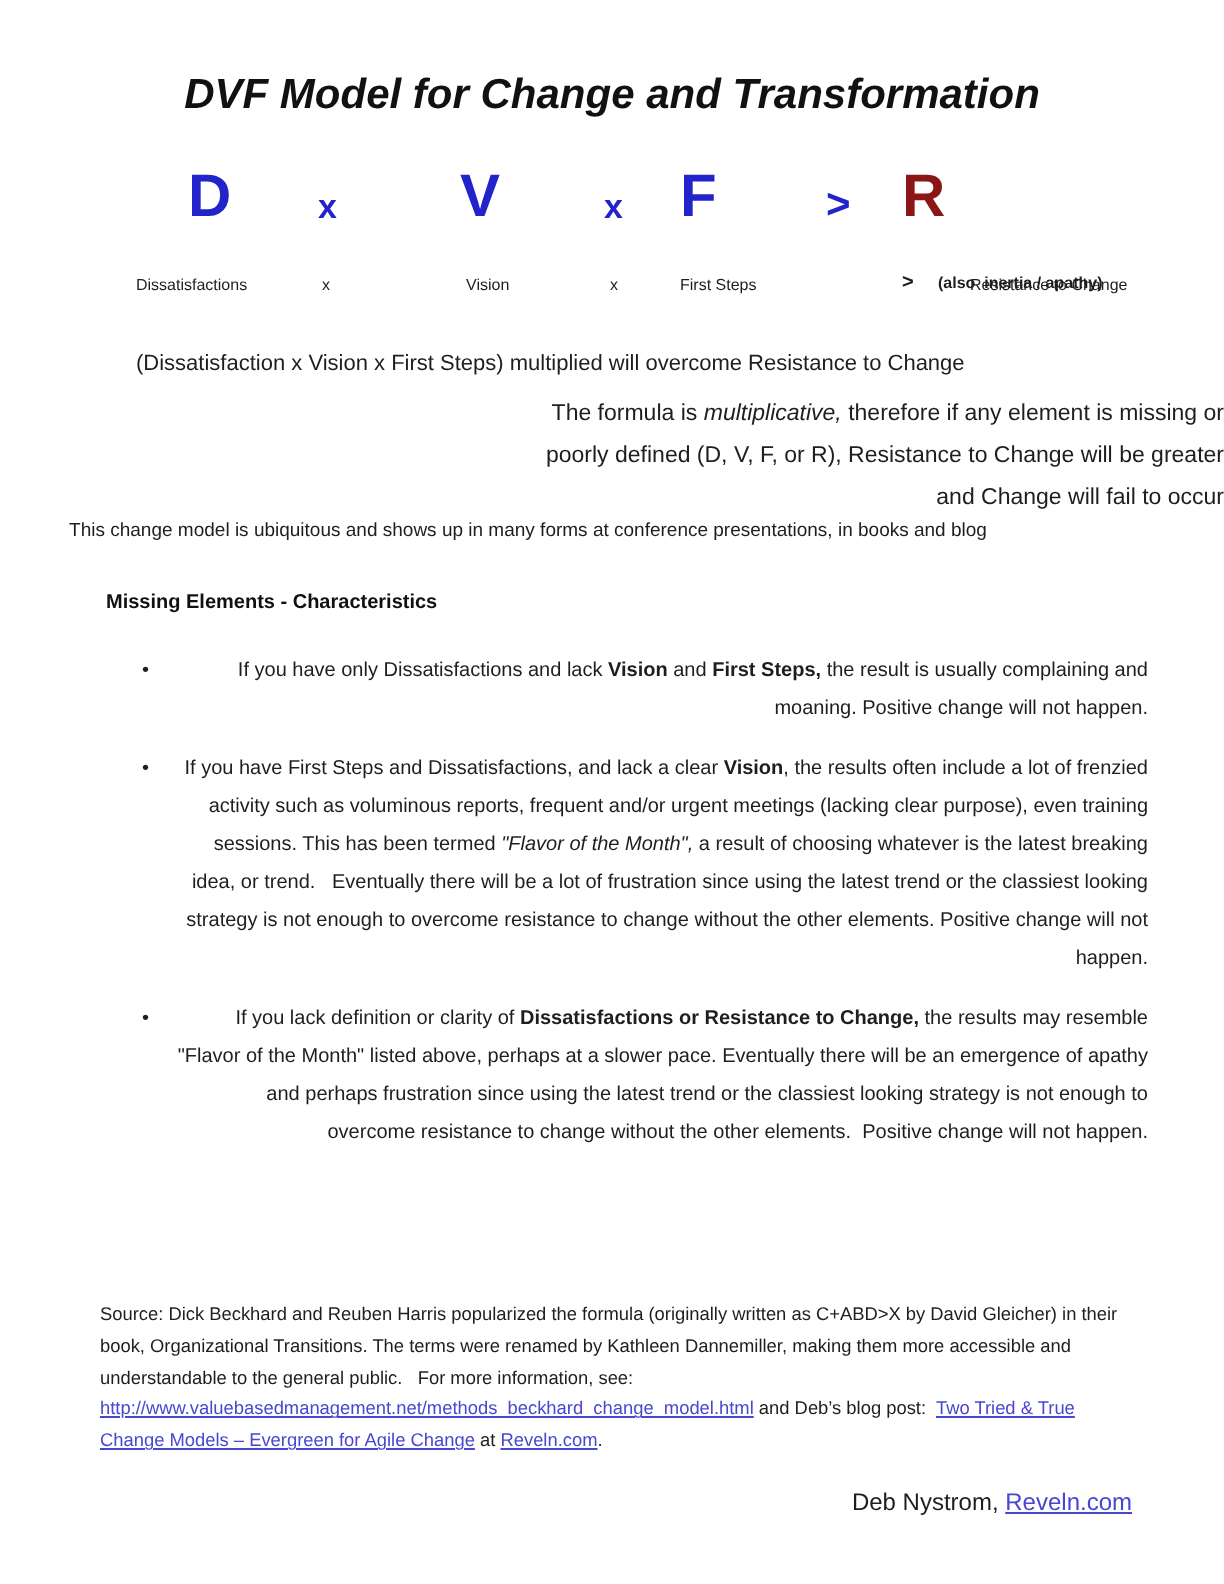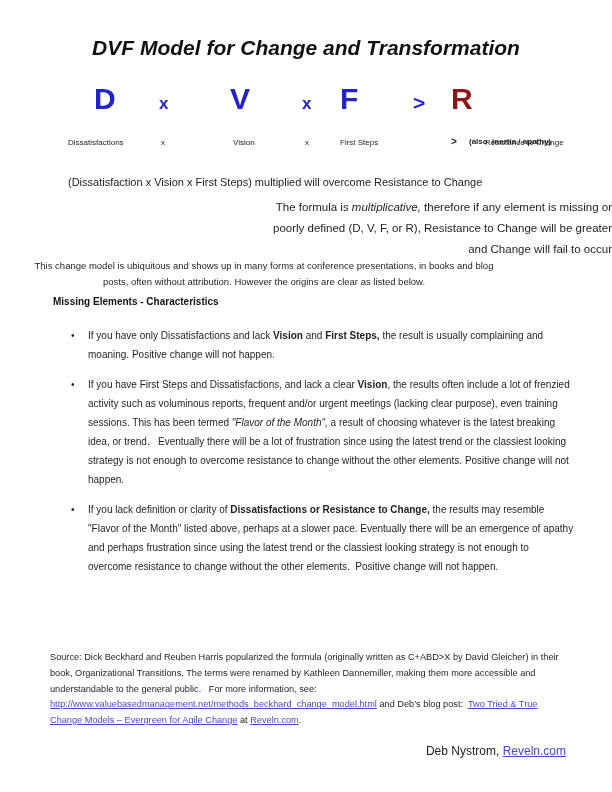--- a/index.html
+++ b/index.html
@@ -21,21 +21,21 @@
 
   .para1{position:absolute;top:176px;left:68px;font-size:11px;}
 
   .note{position:absolute;top:197px;left:0;width:612px;text-align:right;font-size:11.5px;line-height:21px;}
   .ubiq{position:absolute;top:258px;left:0;width:528px;text-align:center;font-size:9.5px;line-height:16px;}
 
   .heading{position:absolute;top:296px;left:53px;font-size:10px;font-weight:bold;color:#111;}
 
   .bullets{position:absolute;top:326px;left:88px;width:486px;margin:0;padding:0;list-style:none;
            font-size:10px;line-height:19px;}
-  .bullets li{position:relative;margin:0 0 11px 0;}
+  .bullets li{position:relative;margin:0 0 11px 0;text-align:right;}
   .bullets li::before{content:"\2022";position:absolute;left:-17px;top:0;font-size:10px;}
 
   .source{position:absolute;top:650px;left:50px;width:524px;font-size:9.2px;line-height:15.8px;}
 
   .footer{position:absolute;top:744px;right:46px;font-size:12px;text-align:right;}
 
   .b{font-weight:bold;}
   .i{font-style:italic;}
   .u{}
   .link{color:var(--link-blue,#4747d1);text-decoration:underline;cursor:pointer;}
@@ -71,21 +71,20 @@
   <div class="para1" data-bind="intro.overcome_line">(Dissatisfaction x Vision x First Steps) multiplied will overcome Resistance to Change</div>
 
   <div class="note">
     <div data-bind-runs="intro.note_lines.0"><span>The formula is </span><span class="i">multiplicative,</span><span> therefore if any element is missing or</span></div>
     <div data-bind-runs="intro.note_lines.1"><span>poorly defined (D, V, F, or R), Resistance to Change </span><span class="u">will</span><span> be greater</span></div>
     <div data-bind-runs="intro.note_lines.2"><span>and Change will fail to occur</span></div>
   </div>
 
   <div class="ubiq">
     <div data-bind="intro.ubiquity_lines.0">This change model is ubiquitous and shows up in many forms at conference presentations, in books and blog</div>
-    <div data-bind="intro.ubiquity_lines.1">posts, often without attribution. However the origins are clear as listed below.</div>
   </div>
 
   <div class="heading" data-bind="section.heading">Missing Elements - Characteristics</div>
 
   <ul class="bullets">
     <li data-bind-runs="section.bullets.0"><span>If you have only Dissatisfactions and lack </span><span class="b">Vision</span><span> and </span><span class="b">First Steps,</span><span> the result is usually complaining and moaning. Positive change will not happen.</span></li>
     <li data-bind-runs="section.bullets.2"><span>If you have First Steps and Dissatisfactions, and lack a clear </span><span class="b">Vision</span><span>, the results often include a lot of frenzied activity such as voluminous reports, frequent and/or urgent meetings (lacking clear purpose), even training sessions. This has been termed </span><span class="i">"Flavor of the Month",</span><span> a result of choosing whatever is the latest breaking idea, or trend.   Eventually there will be a lot of frustration since using the latest trend or the classiest looking strategy is not enough to overcome resistance to change without the other elements. Positive change will not happen.</span></li>
     <li data-bind-runs="section.bullets.3"><span>If you lack definition or clarity of </span><span class="b">Dissatisfactions or Resistance to Change,</span><span> the results may resemble "Flavor of the Month" listed above, perhaps at a slower pace. Eventually there will be an emergence of apathy and perhaps frustration since using the latest trend or the classiest looking strategy is not enough to overcome resistance to change without the other elements.  Positive change will not happen.</span></li>
   </ul>
 

